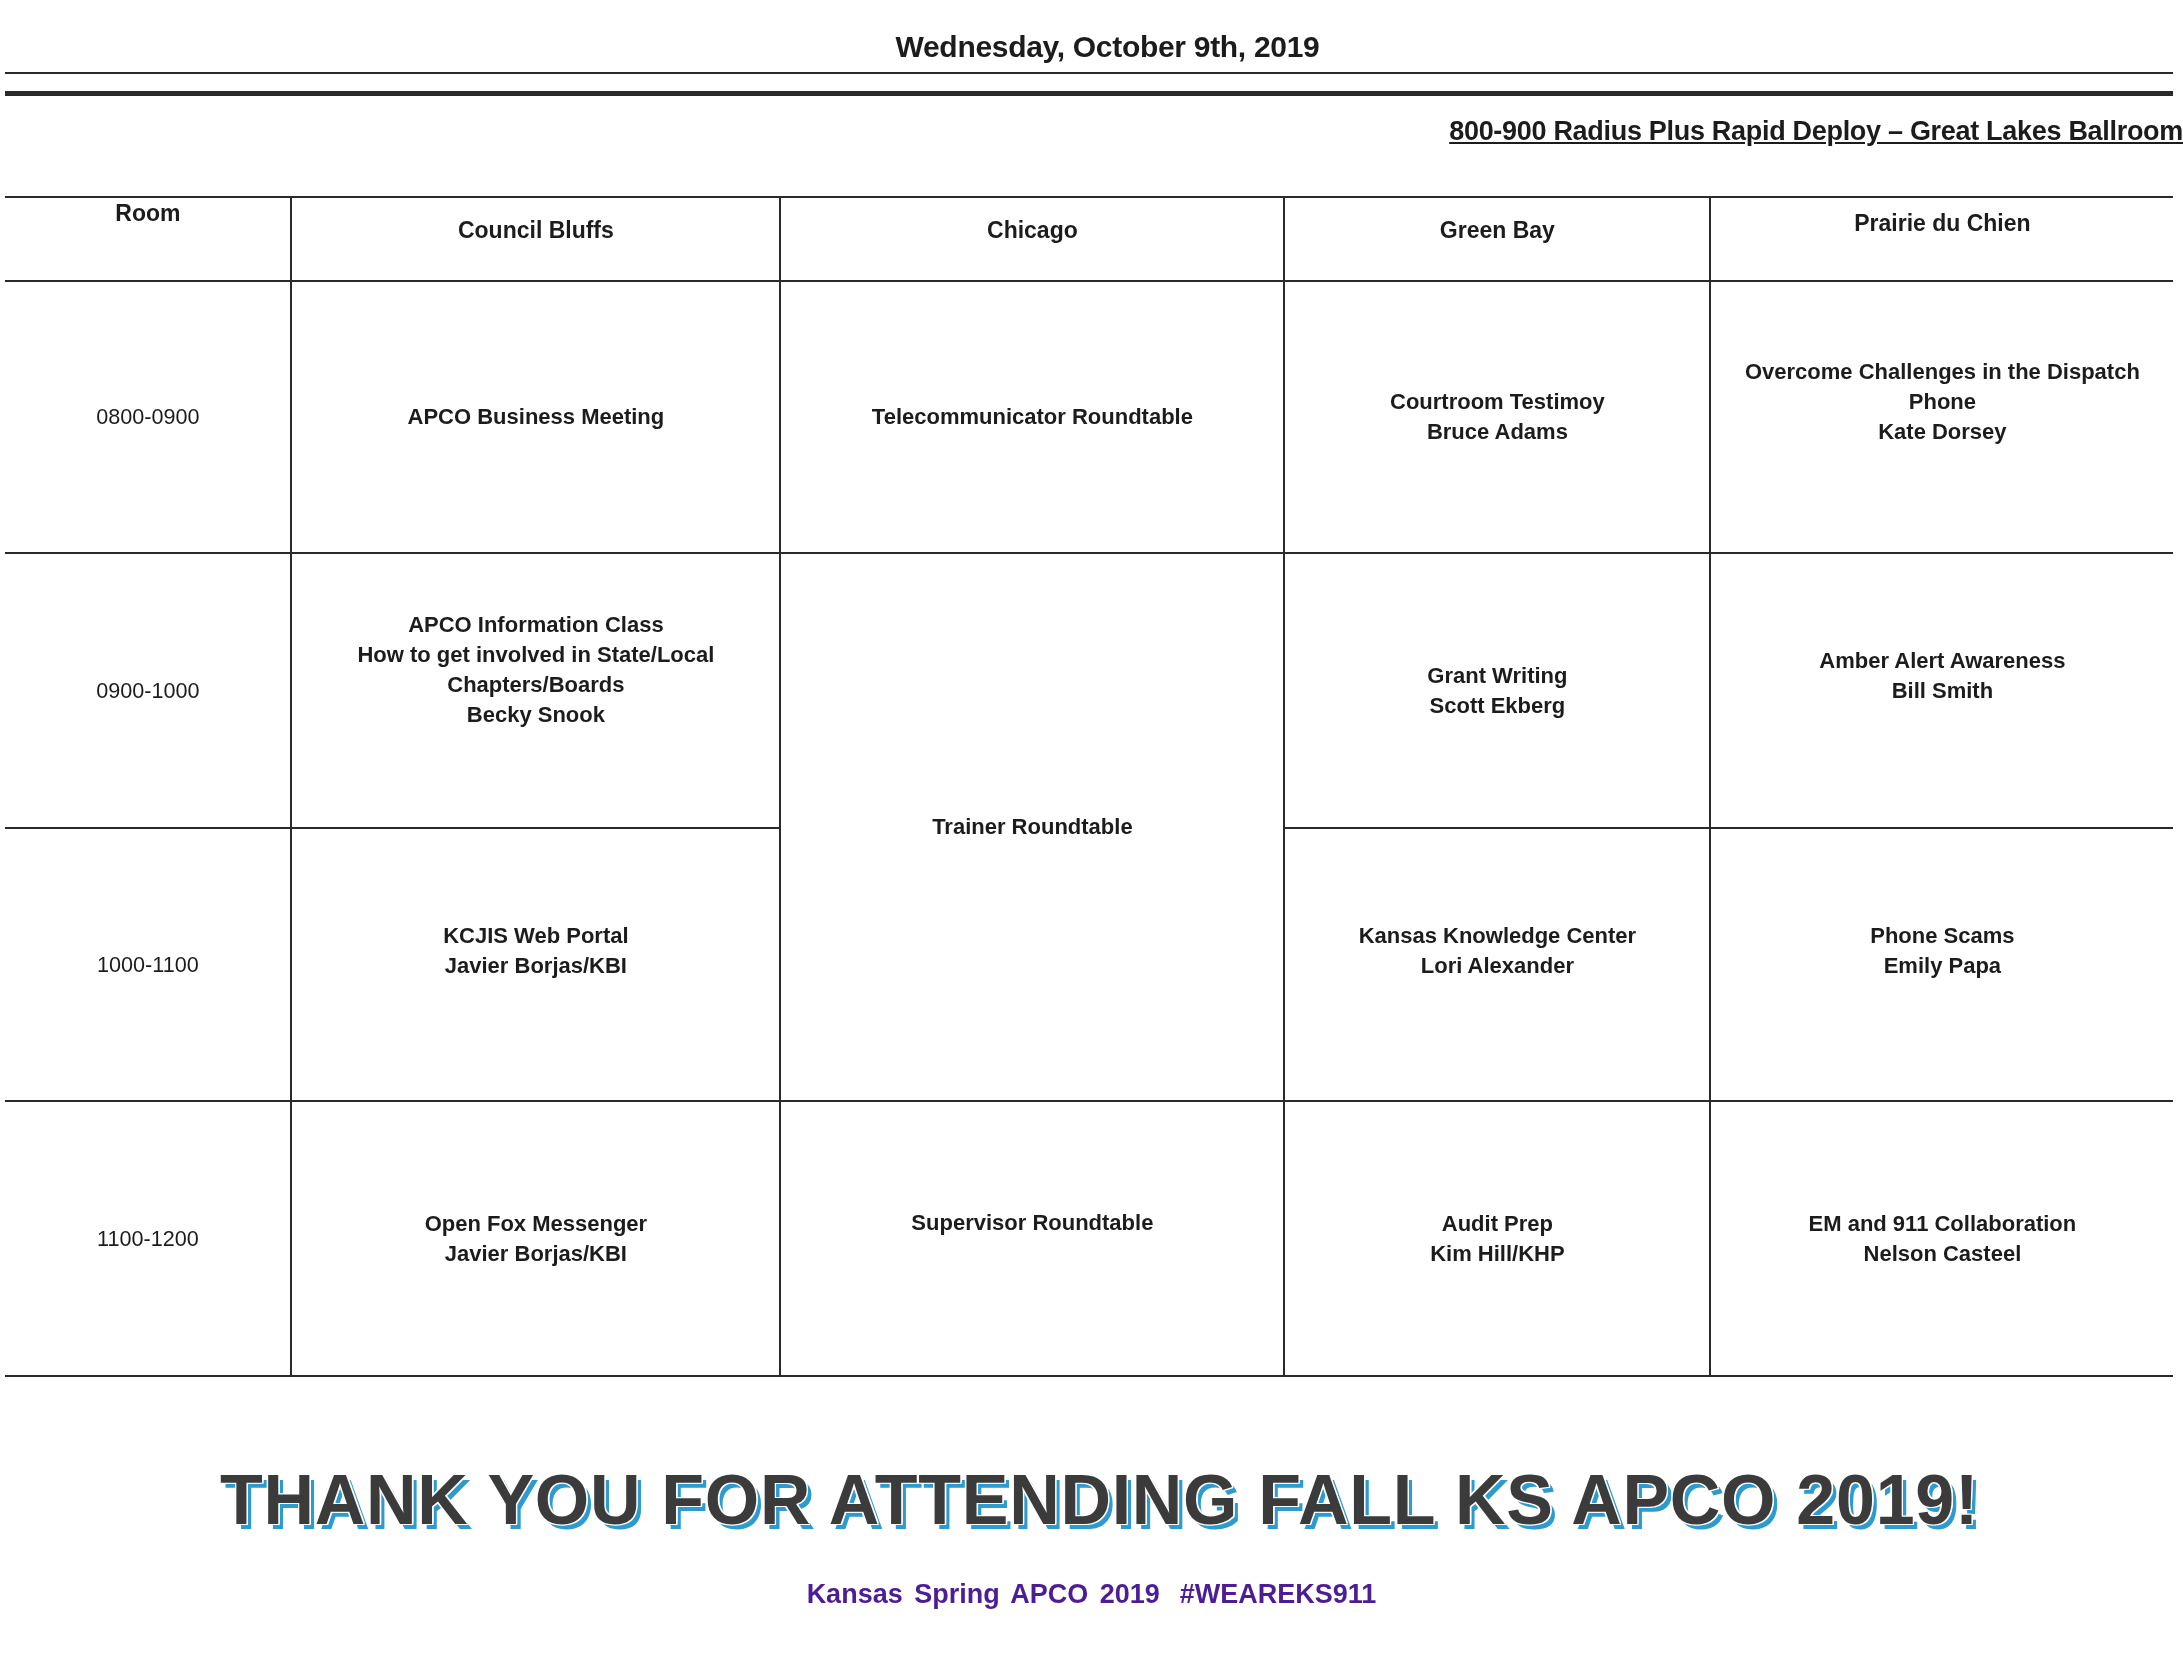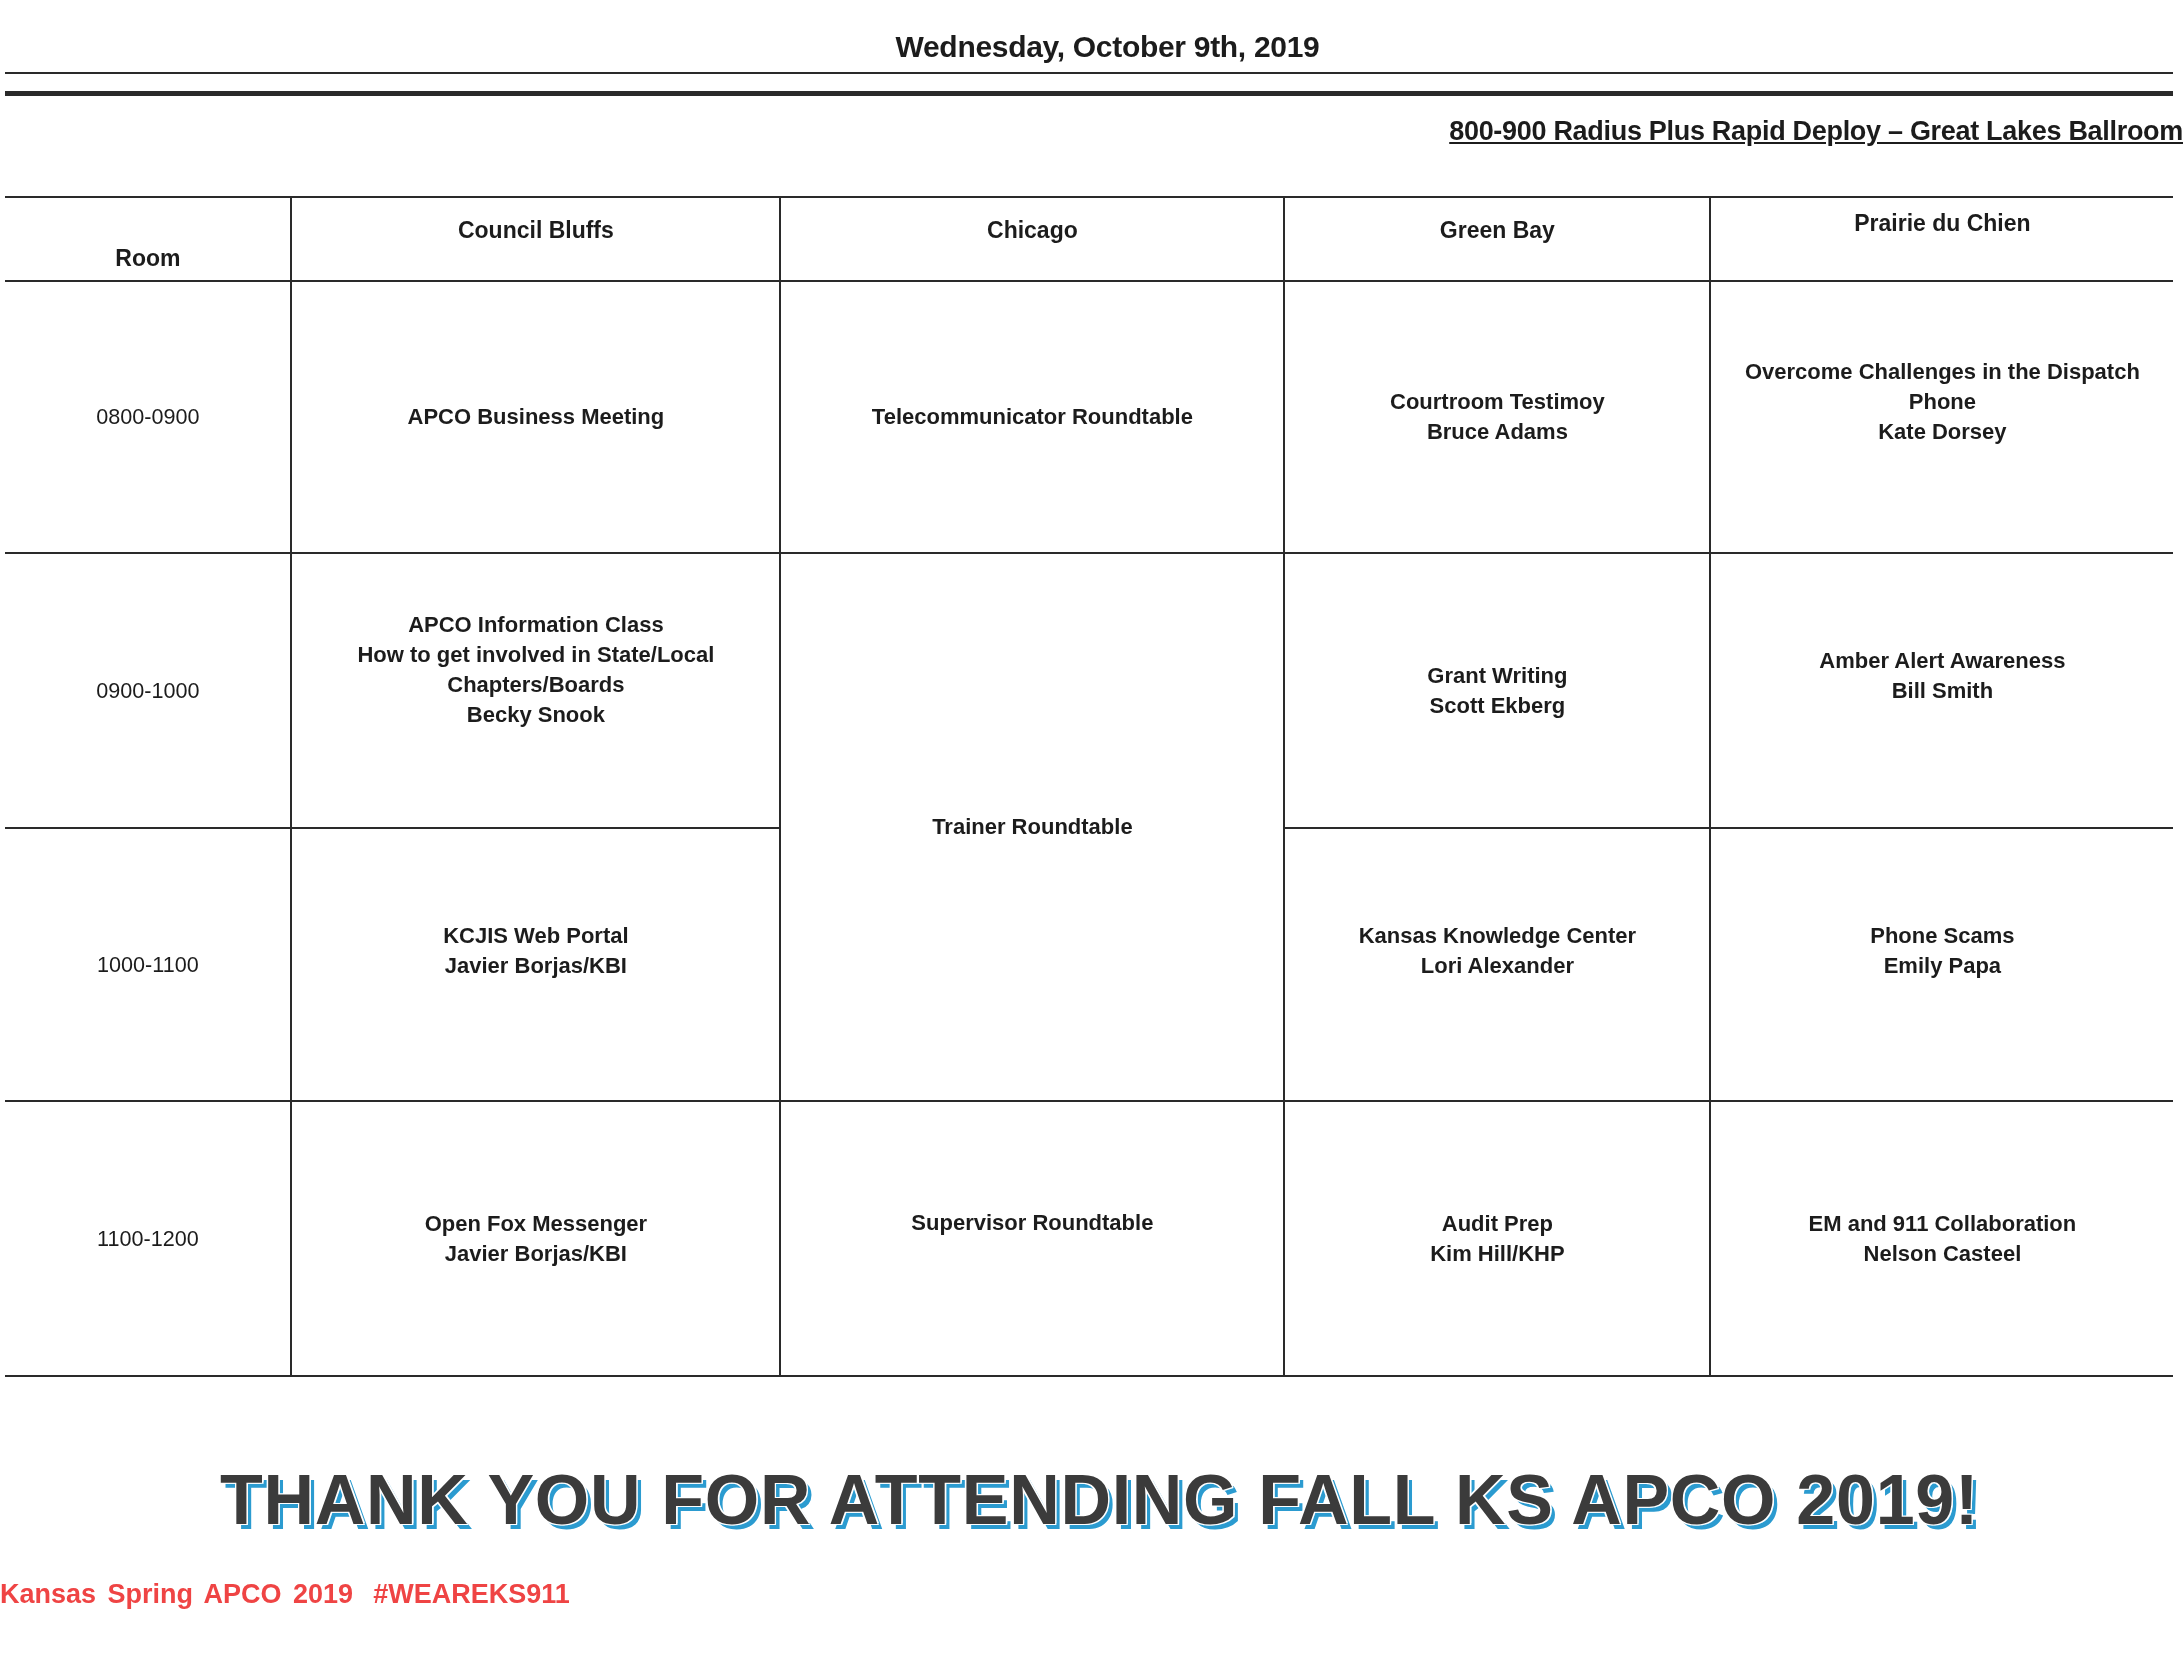--- a/index.html
+++ b/index.html
@@ -28,36 +28,36 @@
     }
     .cell {
       display: flex; flex-direction: column; align-items: center; justify-content: center;
       text-align: center; border-bottom: 2.7px solid #2a2a2a; border-left: 2px solid #2a2a2a;
       box-sizing: border-box; font-size: 22px; line-height: 30px; font-weight: bold;
       padding: 0 6.8px;
     }
     .cell.first { border-left: none; }
     .cell.time { font-weight: normal; font-size: 21.6px; }
     .cell.header { font-size: 23px; padding-bottom: 4px; }
-    .cell.header.room { justify-content: flex-end; padding-bottom: 6.8px; }
+    .cell.header.room { justify-content: flex-start; padding-bottom: 6.8px; }
     .cell.header.top { justify-content: center; padding-bottom: 19px; }
     .cell.text-up { justify-content: center; padding-bottom: 41px; }
     .cell.text-up-sm { justify-content: center; padding-bottom: 27px; }
     .cell span { display: block; }
 
     .thanks {
       position: absolute; left: 8px; top: 1460px; width: 2183px; text-align: center;
       font-size: 70px; font-weight: bold; color: #3b3b3b; letter-spacing: 0.7px;
       text-shadow:
         1.4px 1.4px 0 #ffffff, -1.4px -1.4px 0 #ffffff, 1.4px -1.4px 0 #ffffff, -1.4px 1.4px 0 #ffffff,
         4.7px 4.7px 0 #2b9bd0;
     }
     .footer-tag {
-      position: absolute; left: 0; top: 1579px; width: 2183px; 
-      font-size: 27px; font-weight: bold; color: #ef4444; word-spacing: 4px;
+      position: absolute; left: 0; top: 1579px; width: 2183px; text-align: center;
+      font-size: 27px; font-weight: bold; color: #4c1d95; word-spacing: 4px;
     }
     .footer-tag .gap { display: inline-block; width: 20px; }
   </style>
 </head>
 <body>
 
 <div class="date-title">Wednesday, October 9th, 2019</div>
 <div class="rule-thin"></div>
 <div class="rule-thick"></div>
 <div class="subtitle">800-900 Radius Plus Rapid Deploy – Great Lakes Ballroom</div>

